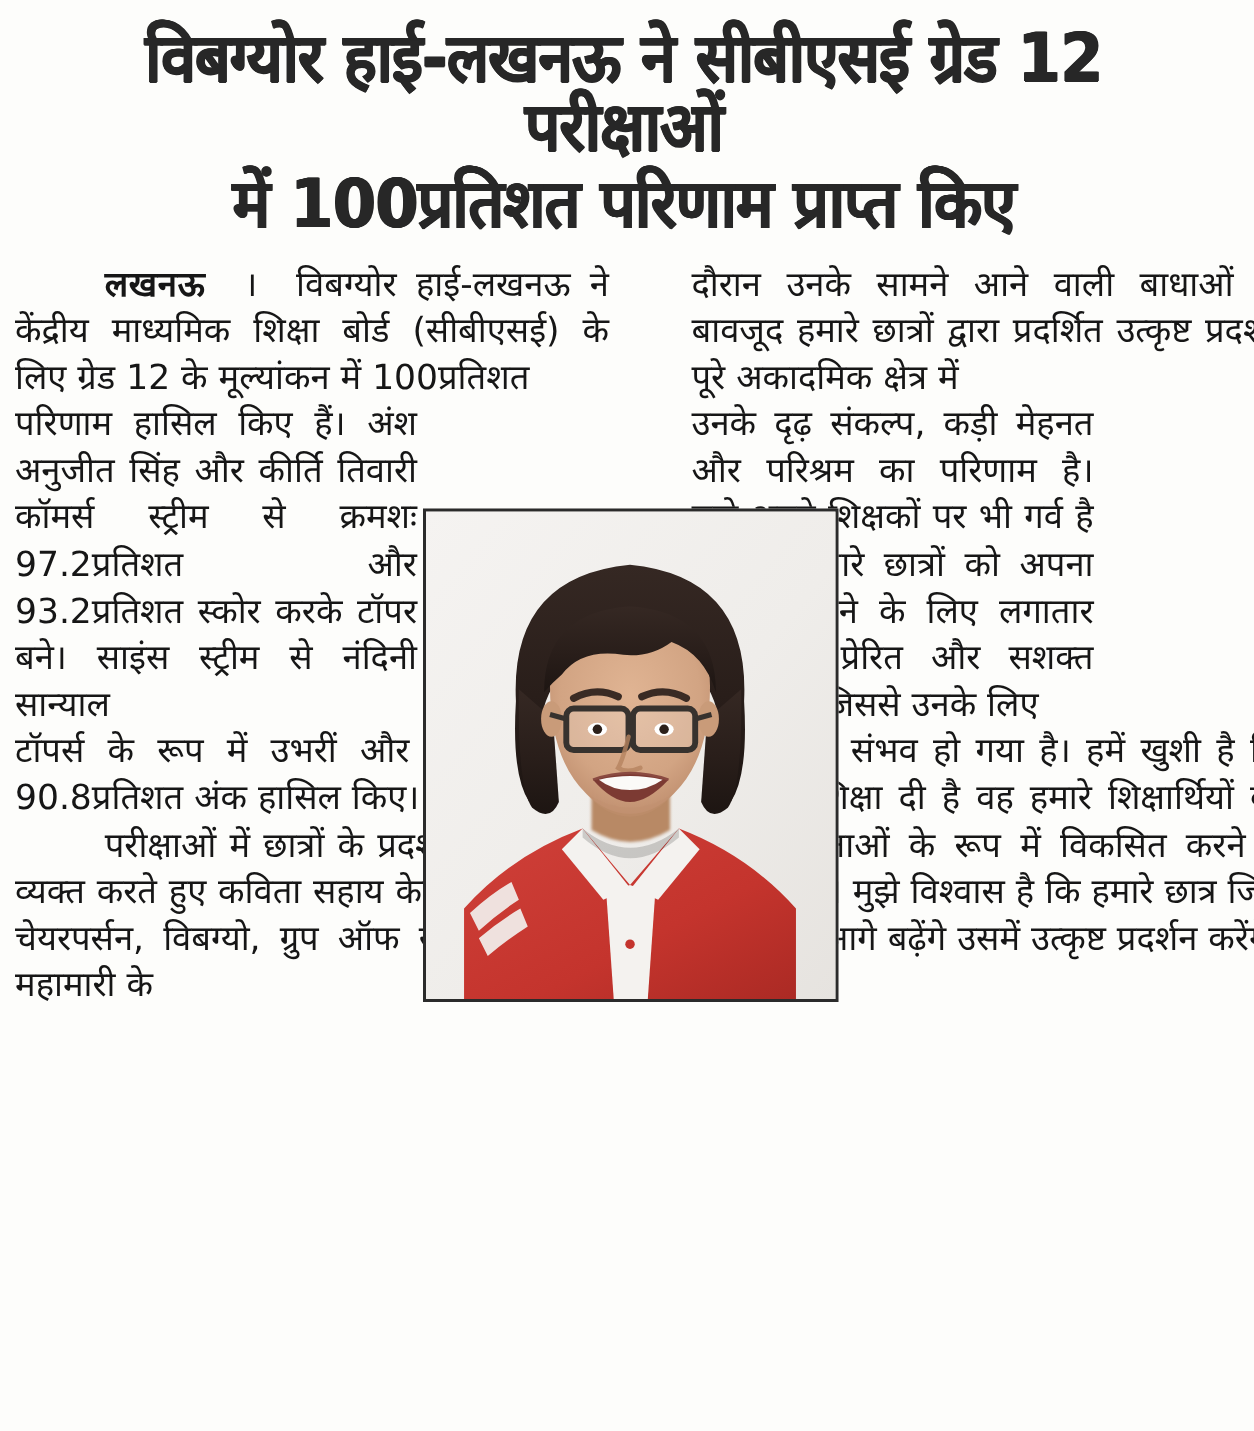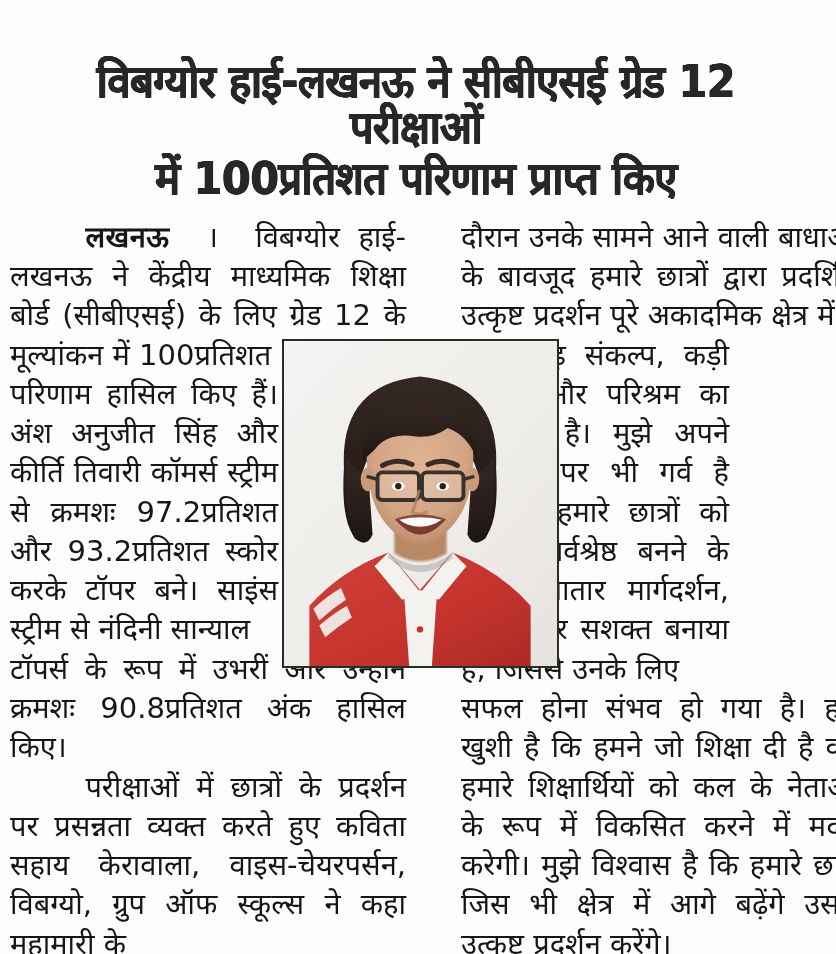--- a/index.html
+++ b/index.html
@@ -21,21 +21,20 @@
     left: 0; top: 0;
     width: 836px;
     height: 954px;
     background: #fdfdfb;
   }
 
   
   .headline {
     padding: 16px 18px 4px 14px;
     text-align: center;
-    margin-top: 43px;
   }
   .headline-line {
     display: block;
     font-family: "DejaVu Sans", sans-serif;
     font-weight: 700;
     color: #272727;
     letter-spacing: -0.5px;
     line-height: 1.02;
     transform: scaleX(0.92);
     transform-origin: center;
@@ -55,21 +54,21 @@
     position: relative;
     margin: 12px 10px 0 10px;
     width: 816px;
     height: 740px;
   }
 
   .col {
     position: absolute;
     top: 0;
     width: 396px;
-    font-size: 29px;
+    font-size: 23px;
     line-height: 1.355;
     text-align: justify;
     text-justify: inter-word;
     color: #161616;
     font-family: "DejaVu Sans", "Liberation Sans", sans-serif;
     font-weight: 400;
   }
   .col-left  { left: 0; }
   .col-right { left: 420px; margin-left: 31px; }
 

